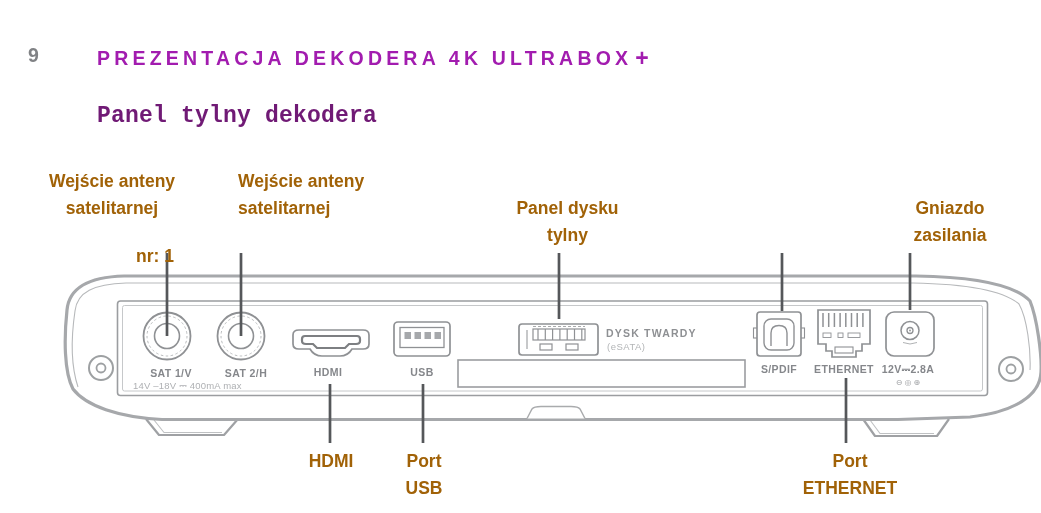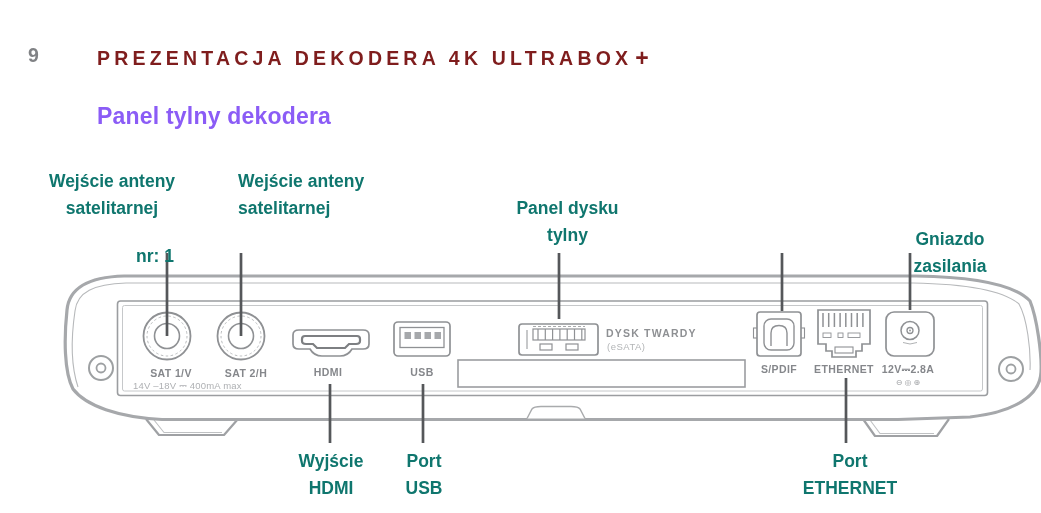--- a/index.html
+++ b/index.html
@@ -6,40 +6,40 @@
   .stage{
     position:relative;width:1041px;height:513px;background:#ffffff;
     font-family:"Liberation Sans",sans-serif;overflow:hidden;
   }
   .page-num{
     position:absolute;left:28px;top:44px;
     font-size:19.5px;font-weight:700;color:#808285;letter-spacing:1px;
   }
   .doc-title{
     position:absolute;left:97px;top:44px;
-    font-size:19.5px;font-weight:700;color:#7f1d1d;letter-spacing:4.2px;white-space:nowrap;
+    font-size:19.5px;font-weight:700;color:#a21caf;letter-spacing:4.2px;white-space:nowrap;
   }
   .doc-title .plus{font-size:23px;letter-spacing:0;margin-left:3px;position:relative;top:1px;}
   .section-title{
     position:absolute;left:97px;top:103px;
-    font-size:23px;font-weight:700;color:#8b5cf6;letter-spacing:0.2px;
+    font-size:23px;font-weight:700;color:#701a75;letter-spacing:0.2px;font-family:Liberation Mono, monospace;
   }
   .callout{
-    position:absolute;font-size:17.5px;font-weight:700;color:#0f766e;
+    position:absolute;font-size:17.5px;font-weight:700;color:#a16207;
     line-height:27px;white-space:nowrap;
   }
   .callout div{white-space:nowrap;}
   .co-center{text-align:center;}
   .co-left{text-align:left;}
   .shift-right{transform:translateX(43px);margin-top:21px;}
   .co-sat1{left:37px;top:168px;width:150px;}
   .co-sat2{left:238px;top:168px;}
   .co-esata{left:505px;top:195px;width:125px;}
   .co-spdif{left:645px;top:195px;width:162px;}
-  .co-power{left:898px;top:195px;width:104px;margin-top:31px;}
+  .co-power{left:898px;top:195px;width:104px;}
   .co-hdmi{left:283px;top:448px;width:96px;}
   .co-usb{left:379px;top:448px;width:90px;}
   .co-eth{left:798px;top:448px;width:104px;}
   svg.diagram{position:absolute;left:0;top:0;}
   svg text{font-family:"Liberation Sans","DejaVu Sans",sans-serif;}
   .plabel{font-weight:700;font-size:10.5px;fill:#85878b;letter-spacing:0.4px;}
   .prating{font-size:9.5px;fill:#aeb0b3;letter-spacing:0.2px;}
   .pdysk{font-weight:700;font-size:10.5px;fill:#8e9093;letter-spacing:1.2px;}
   .pesata{font-size:9.5px;fill:#b3b5b7;letter-spacing:0.5px;}
   .ppolar{font-size:8px;fill:#9ea0a3;letter-spacing:2px;}
@@ -200,21 +200,20 @@
   <div class="callout co-center co-esata">
     <div>Panel dysku</div>
     <div>tylny</div>
   </div>
   <div class="callout co-center co-power">
     <div>Gniazdo</div>
     <div>zasilania</div>
   </div>
 
   <div class="callout co-center co-hdmi">
-    <div>Wyjście</div>
     <div>HDMI</div>
   </div>
   <div class="callout co-center co-usb">
     <div>Port</div>
     <div>USB</div>
   </div>
   <div class="callout co-center co-eth">
     <div>Port</div>
     <div>ETHERNET</div>
   </div>

